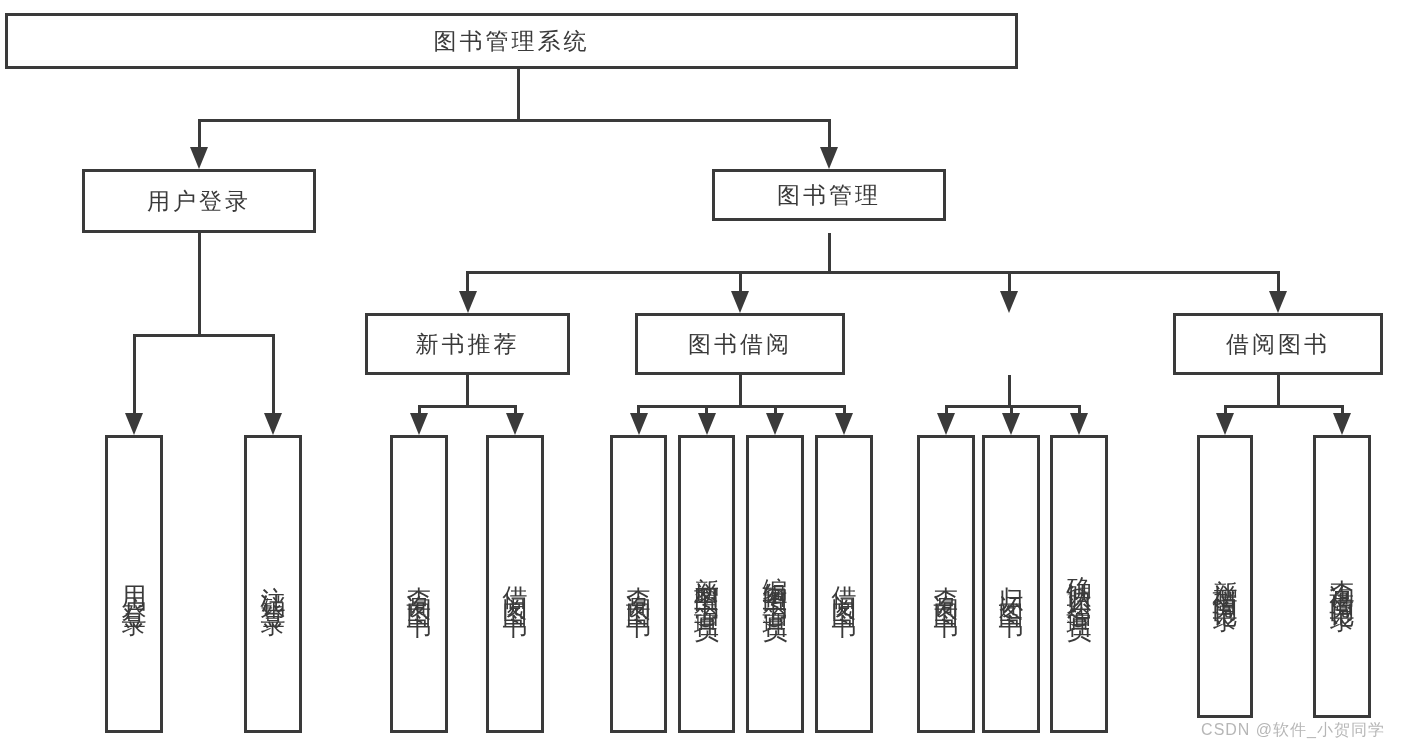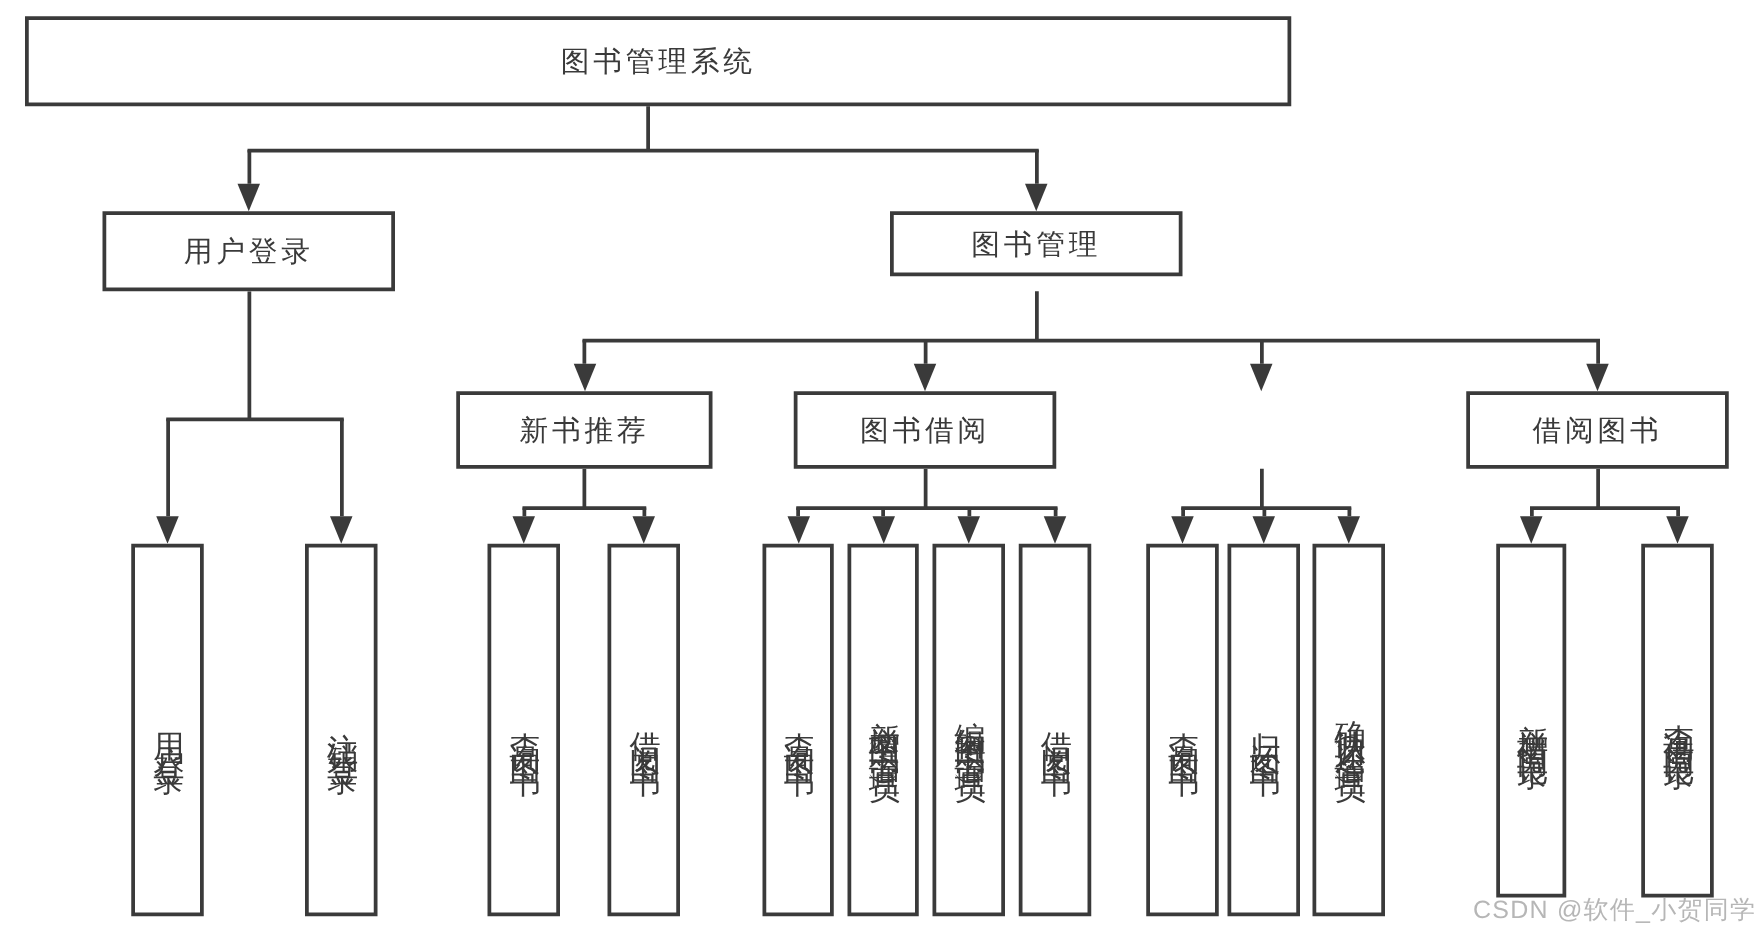--- a/index.html
+++ b/index.html
@@ -49,36 +49,36 @@
     position: absolute;
     width: 0;
     height: 0;
     border-left: 9px solid transparent;
     border-right: 9px solid transparent;
     border-top: 22px solid #3a3a3a;
     z-index: 1;
   }
   .watermark {
     position: absolute;
-    right: 0;
+    right: 20px;
     bottom: 6px;
-    font-size: 20px;
+    font-size: 16px;
     letter-spacing: 1px;
     color: rgba(158, 158, 158, 0.75);
     text-shadow: 1px 1px 0 rgba(255,255,255,0.9);
     z-index: 10;
     white-space: nowrap;
   }
 </style>
 </head>
 <body>
 
 <div id="stage">
   <div class="watermark">CSDN @软件_小贺同学</div>
-<div class="node horizontal" style="left: 20px; top: 13px; width: 1013px; height: 72px;">
+<div class="node horizontal" style="left: 5px; top: 13px; width: 1013px; height: 56px;">
       <span class="label">图书管理系统</span>
     </div>
     <div class="node horizontal" style="left: 82px; top: 169px; width: 234px; height: 64px;">
       <span class="label">用户登录</span>
     </div>
     <div class="node horizontal" style="left: 712px; top: 169px; width: 234px; height: 52px;">
       <span class="label">图书管理</span>
     </div>
     <div class="node horizontal" style="left: 365px; top: 313px; width: 205px; height: 62px;">
       <span class="label">新书推荐</span>

